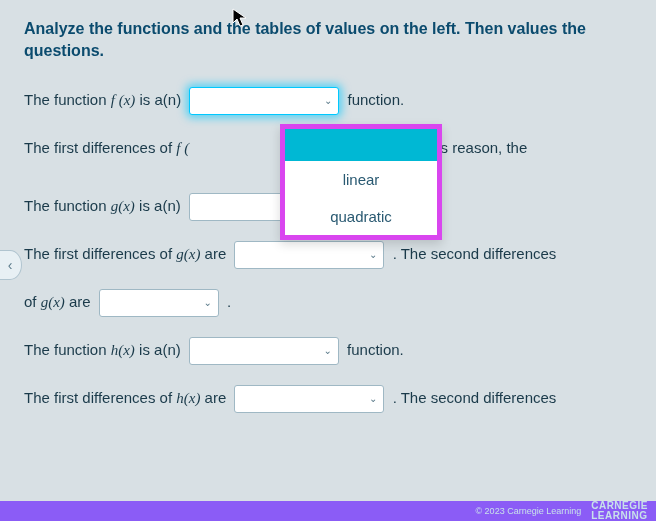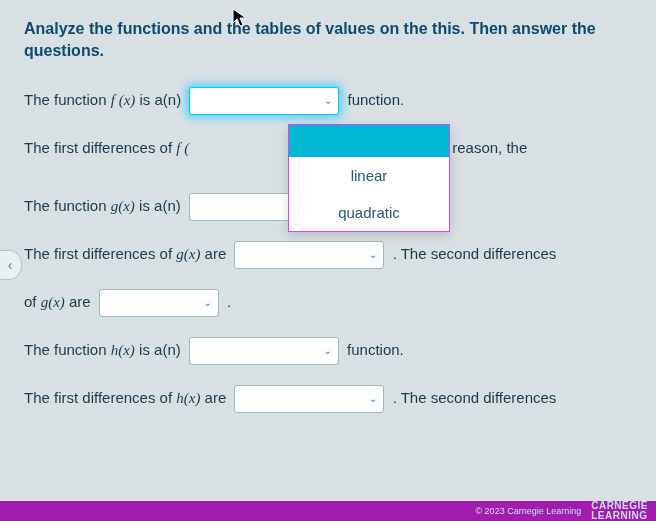--- a/index.html
+++ b/index.html
@@ -53,24 +53,23 @@
   .dropdown.glow {
     box-shadow: 0 0 8px 3px rgba(0,200,255,0.6);
     border-color: #00c8ff;
   }
   .dropdown-menu {
     position: absolute;
     top: 124px;
     left: 280px;
     width: 162px;
     background: #fff;
-    border: 1px solid #d946ef;
+    border: 5px solid #d946ef;
     box-shadow: 0 4px 10px rgba(0,0,0,0.15);
     z-index: 50;
-    margin-left: 8px;
   }
   .dropdown-menu .opt {
     padding: 10px 12px;
     font-size: 15px;
     text-align: center;
     color: #2a5a72;
     cursor: pointer;
   }
   .dropdown-menu .opt.selected {
     background: #00b8d4;
@@ -98,21 +97,21 @@
     position: absolute;
     top: 8px;
     left: 232px;
     z-index: 100;
   }
   .footer {
     position: absolute;
     bottom: 0;
     right: 0;
     height: 20px;
-    background: #a21caf;
+    background: #8b5cf6;
     color: #c8e0ea;
     font-size: 9px;
     padding: 4px 8px;
     display: flex;
     align-items: center;
     gap: 10px;
     width: 100%;
     justify-content: flex-end;
   }
   .footer .logo {
@@ -121,21 +120,21 @@
     font-size: 10px;
     line-height: 1;
     text-align: left;
   }
 </style>
 </head>
 <body>
 
 <div class="page">
 
-  <div class="instructions">Analyze the functions and the tables of values on the this. Then answer the questions.</div>
+  <div class="instructions">Analyze the functions and the tables of values on the left. Then values the questions.</div>
 
   <div class="line">
     <span>The function </span><span class="italic">f (x)</span><span> is a(n)</span>
     <span class="dropdown glow"><span class="chev">⌄</span></span>
     <span> function.</span>
   </div>
 
   <div class="line">
     <span>The first differences of </span><span class="italic">f (</span>
     <span style="display:inline-block;width:150px;"></span>

